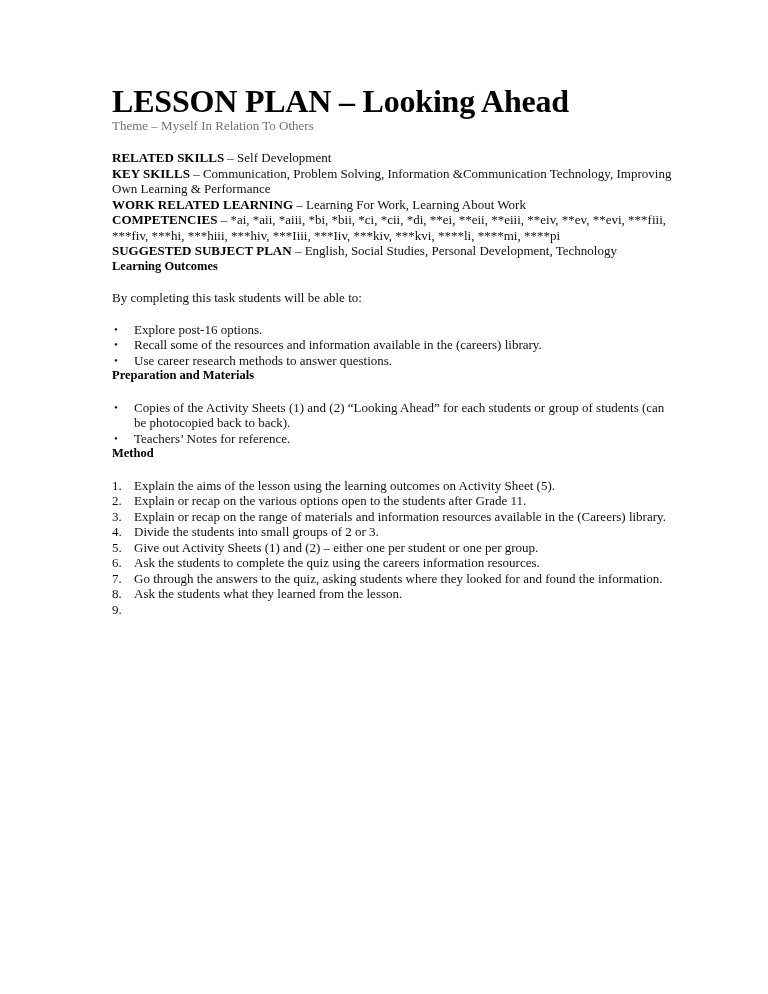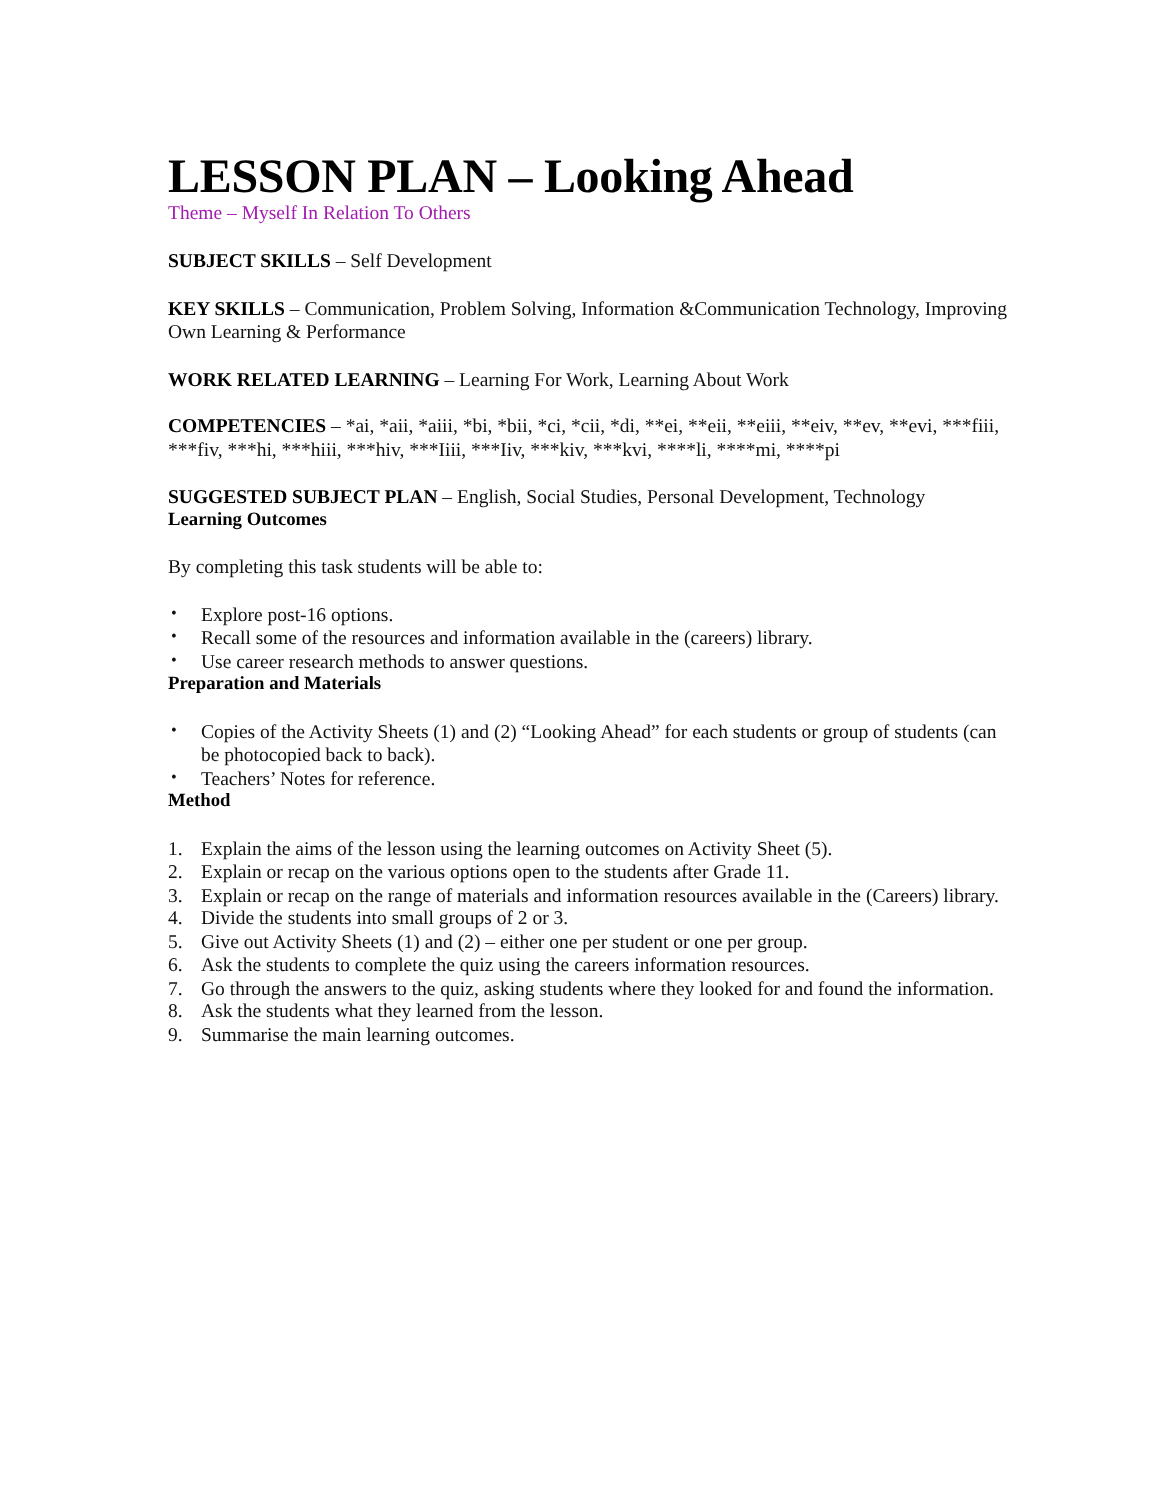--- a/index.html
+++ b/index.html
@@ -11,44 +11,43 @@
       width: 768px;
       height: 994px;
       position: relative;
       overflow: hidden;
       font-family: "Liberation Serif", "DejaVu Serif", serif;
       color: #111111;
     }
     .page {
       position: absolute;
       left: 112px;
-      top: 100px;
+      top: 84px;
       width: 560px;
     }
     .title {
       font-size: 32px;
       font-weight: bold;
       line-height: 34px;
       margin: 0;
       color: #000;
       letter-spacing: -0.2px;
     }
     .subtitle {
       font-size: 13px;
       line-height: 15px;
       margin: 0 0 0 0;
-      color: #a21caf;
+      color: #737373;
     }
     p {
       font-size: 13px;
       line-height: 15.5px;
       margin: 0;
     }
     .field {
-      margin-top: 16px;
     }
     .field .label {
       font-weight: bold;
       color: #000;
     }
     .section-heading {
       font-size: 12.5px;
       font-weight: bold;
       color: #000;
     }
@@ -80,21 +79,21 @@
   </style>
 </head>
 <body>
 
 <div class="page">
 
   <h1 class="title">LESSON PLAN – Looking Ahead</h1>
   <p class="subtitle">Theme – Myself In Relation To Others</p>
 
   <p class="field" style="margin-top:17px;">
-    <span class="label">SUBJECT SKILLS</span><span> – </span><span>Self Development</span>
+    <span class="label">RELATED SKILLS</span><span> – </span><span>Self Development</span>
   </p>
 
   <p class="field">
     <span class="label">KEY SKILLS</span><span> – </span><span>Communication, Problem Solving, Information &amp;Communication Technology, Improving Own Learning &amp; Performance</span>
   </p>
 
   <p class="field">
     <span class="label">WORK RELATED LEARNING</span><span> – </span><span>Learning For Work, Learning About Work</span>
   </p>
 
@@ -167,17 +166,16 @@
     <li>
       <span class="marker">7.</span>
       <span>Go through the answers to the quiz, asking students where they looked for and found the information.</span>
     </li>
     <li>
       <span class="marker">8.</span>
       <span>Ask the students what they learned from the lesson.</span>
     </li>
     <li>
       <span class="marker">9.</span>
-      <span>Summarise the main learning outcomes.</span>
     </li>
   </ol>
 
 </div>
 
 </body></html>

